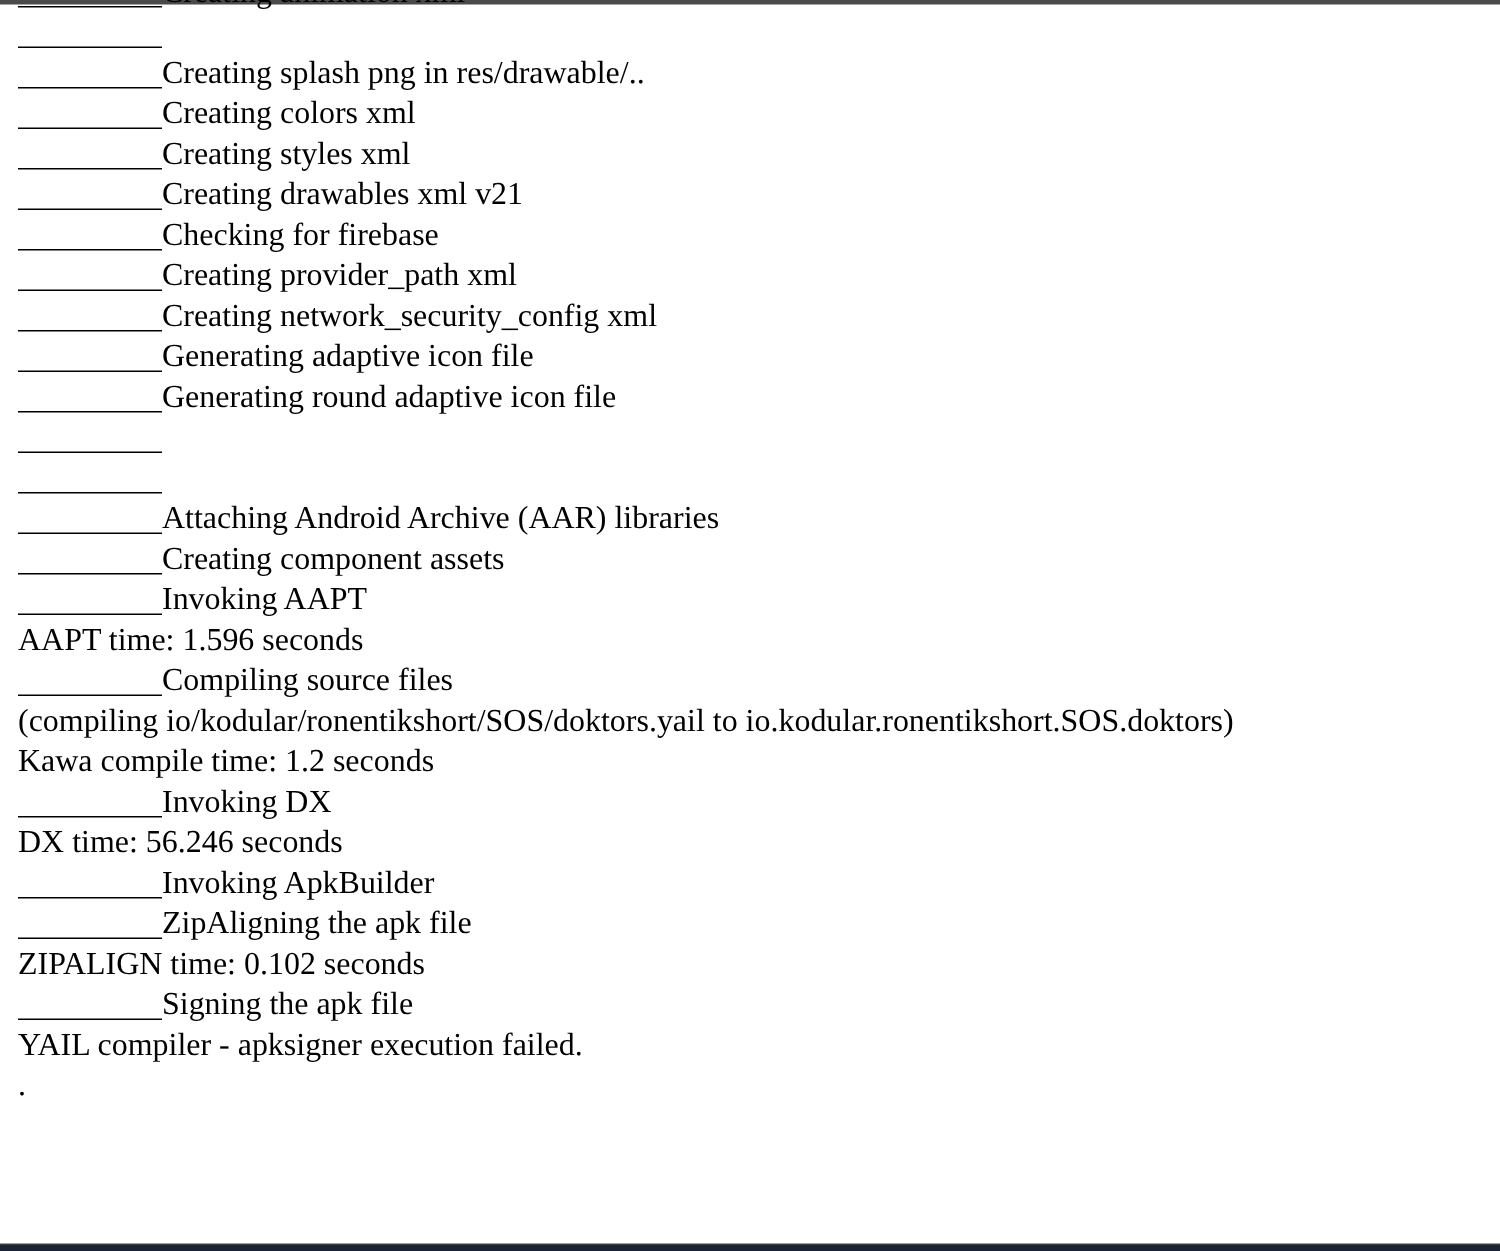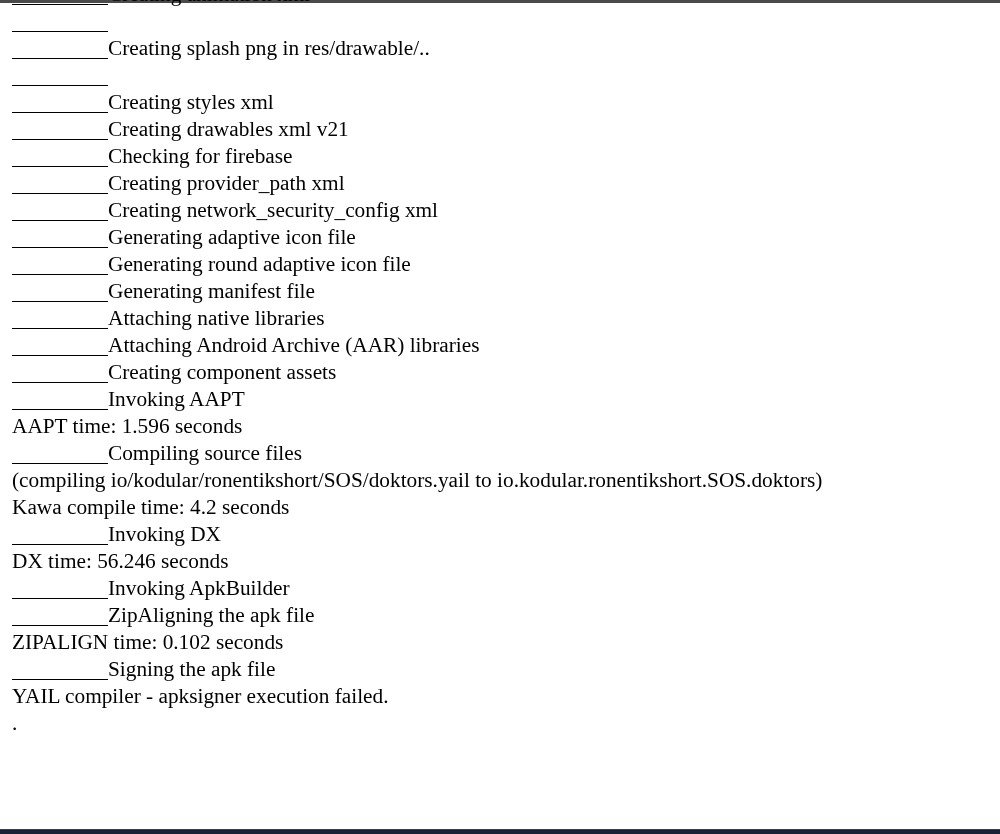--- a/index.html
+++ b/index.html
@@ -30,37 +30,37 @@
 </style>
 </head>
 <body>
 
 <div class="top-bar"></div>
 
 <div class="log">
   <div class="line"><span class="pad"></span><span>Creating animation xml</span></div>
   <div class="line"><span class="pad"></span></div>
   <div class="line"><span class="pad"></span><span>Creating splash png in res/drawable/..</span></div>
-  <div class="line"><span class="pad"></span></div>
+  <div class="line"><span class="pad"></span><span>Creating colors xml</span></div>
   <div class="line"><span class="pad"></span><span>Creating styles xml</span></div>
   <div class="line"><span class="pad"></span><span>Creating drawables xml v21</span></div>
   <div class="line"><span class="pad"></span><span>Checking for firebase</span></div>
   <div class="line"><span class="pad"></span><span>Creating provider_path xml</span></div>
   <div class="line"><span class="pad"></span><span>Creating network_security_config xml</span></div>
   <div class="line"><span class="pad"></span><span>Generating adaptive icon file</span></div>
   <div class="line"><span class="pad"></span><span>Generating round adaptive icon file</span></div>
-  <div class="line"><span class="pad"></span><span>Generating manifest file</span></div>
-  <div class="line"><span class="pad"></span><span>Attaching native libraries</span></div>
+  <div class="line"><span class="pad"></span></div>
+  <div class="line"><span class="pad"></span></div>
   <div class="line"><span class="pad"></span><span>Attaching Android Archive (AAR) libraries</span></div>
   <div class="line"><span class="pad"></span><span>Creating component assets</span></div>
   <div class="line"><span class="pad"></span><span>Invoking AAPT</span></div>
   <div class="line"><span>AAPT time: 1.596 seconds</span></div>
   <div class="line"><span class="pad"></span><span>Compiling source files</span></div>
   <div class="line"><span>(compiling io/kodular/ronentikshort/SOS/doktors.yail to io.kodular.ronentikshort.SOS.doktors)</span></div>
-  <div class="line"><span>Kawa compile time: 4.2 seconds</span></div>
+  <div class="line"><span>Kawa compile time: 1.2 seconds</span></div>
   <div class="line"><span class="pad"></span><span>Invoking DX</span></div>
   <div class="line"><span>DX time: 56.246 seconds</span></div>
   <div class="line"><span class="pad"></span><span>Invoking ApkBuilder</span></div>
   <div class="line"><span class="pad"></span><span>ZipAligning the apk file</span></div>
   <div class="line"><span>ZIPALIGN time: 0.102 seconds</span></div>
   <div class="line"><span class="pad"></span><span>Signing the apk file</span></div>
   <div class="line"><span>YAIL compiler - apksigner execution failed.</span></div>
   <div class="line"><span>.</span></div>
 </div>
 

